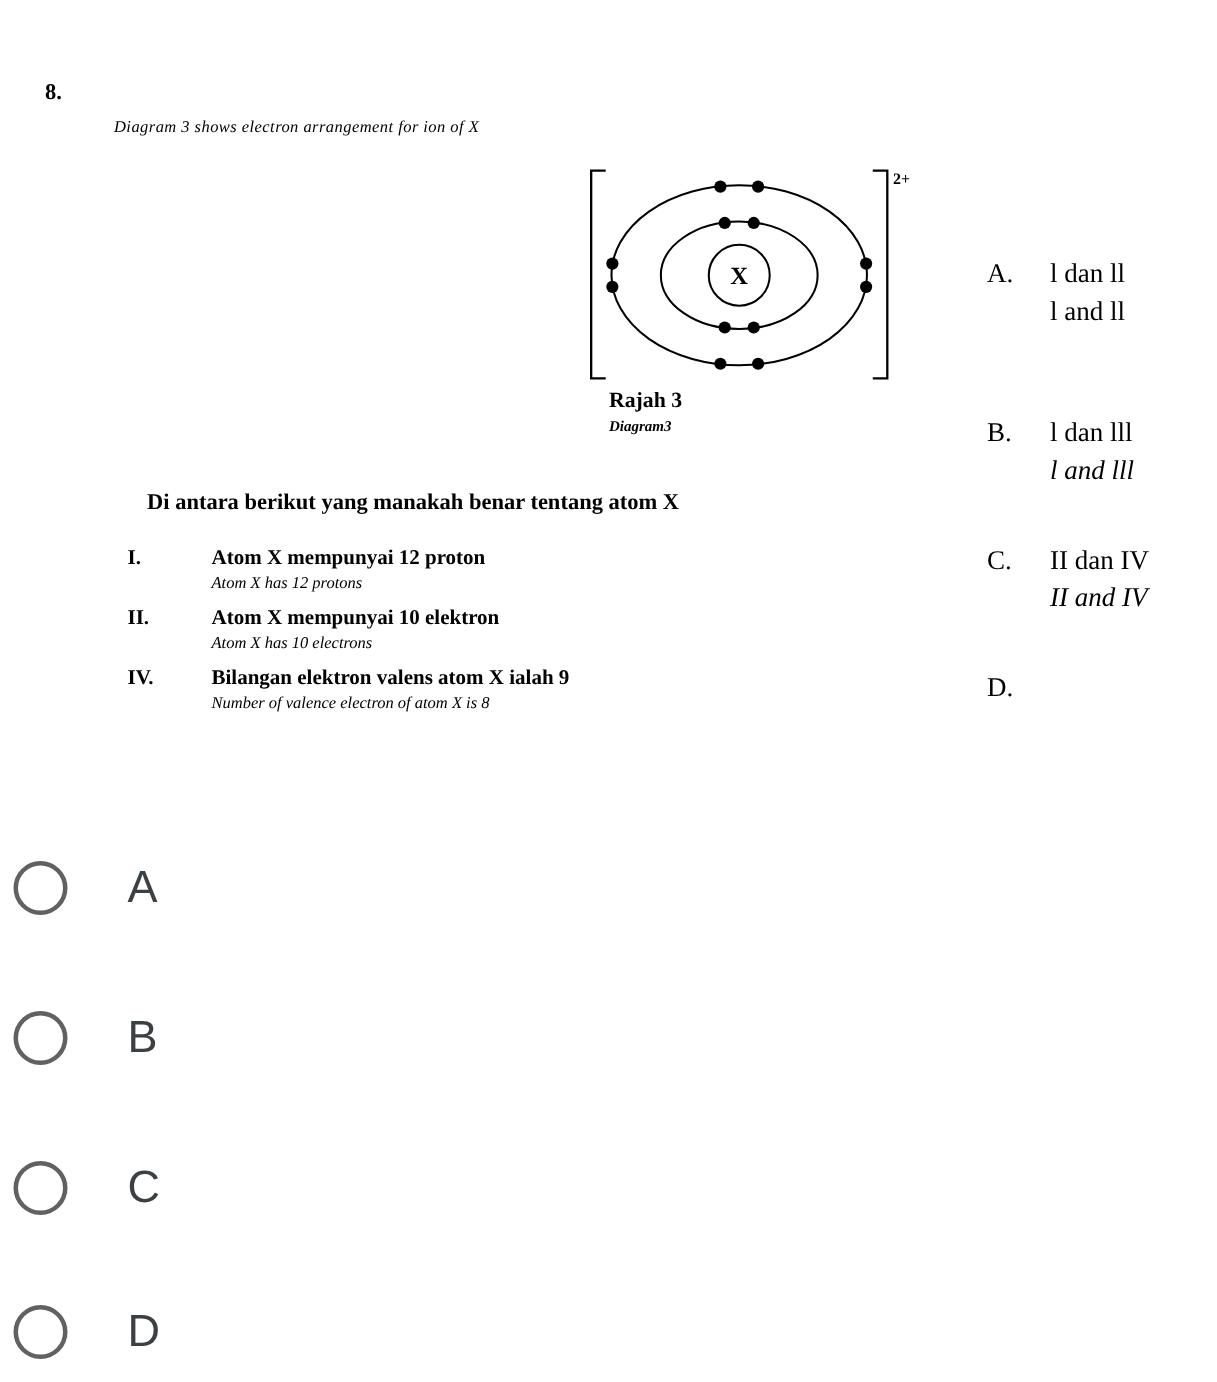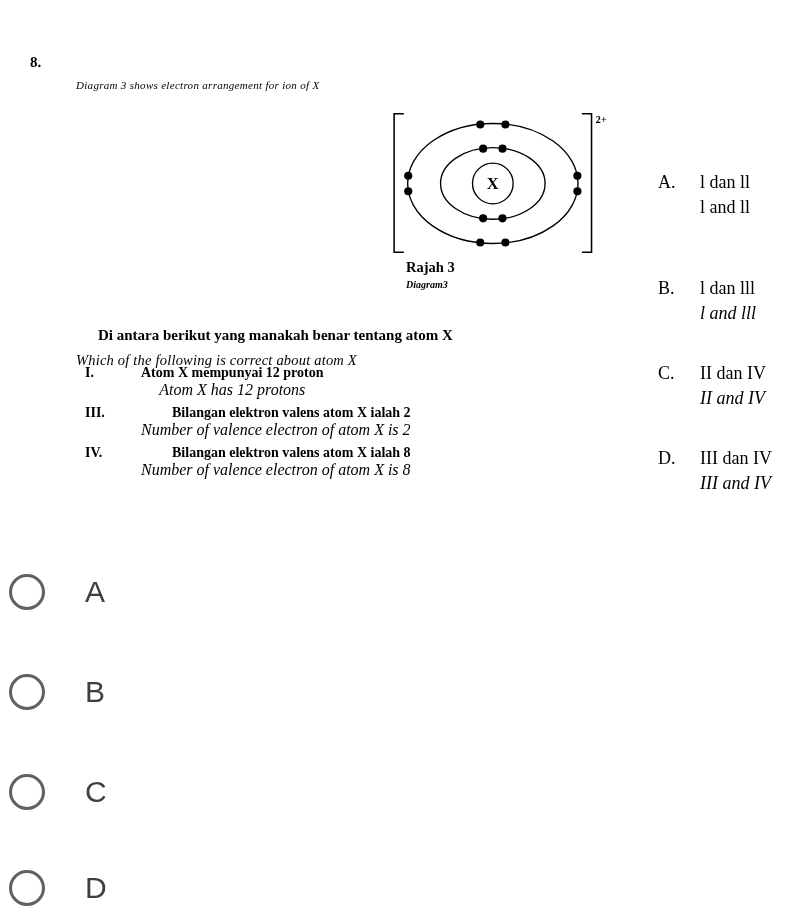--- a/index.html
+++ b/index.html
@@ -25,21 +25,21 @@
   .caption .cap-en { font-style: italic; font-size: 10px; font-weight: bold; }
 
   .subq-ms { position: absolute; left: 76px; top: 327px; font-weight: bold; font-size: 15px; margin-left: 22px; }
   .subq-en { position: absolute; left: 76px; top: 352px; font-style: italic; font-size: 14.5px; letter-spacing: .2px; }
 
   .statements { position: absolute; left: 85px; top: 364px; width: 520px; }
   .statement { display: flex; margin-bottom: 6px; }
   .statement .numeral { width: 56px; font-weight: bold; font-size: 14px; line-height: 17px; }
   .statement .stmt-lines { line-height: 17px; }
   .statement .stmt-ms { font-weight: bold; font-size: 14px; text-align: right; }
-  .statement .stmt-en { font-style: italic; font-size: 16px; text-align: center; }
+  .statement .stmt-en { font-style: italic; font-size: 11px; }
 
   .choice { position: absolute; left: 658px; display: flex; font-size: 18px; line-height: 25px; }
   .choice .letter { width: 42px; }
   .choice-a { top: 170px; }
   .choice-b { top: 276px; }
   .choice-c { top: 361px; }
   .choice-d { top: 446px; }
 
   .radio-row {
     position: absolute; left: 9px; display: flex; align-items: center;
@@ -96,41 +96,40 @@
         <circle cx="120" cy="114" r="4.2"></circle>
     </g>
   </svg>
 
   <div class="caption">
     <div class="cap-ms">Rajah 3</div>
     <div class="cap-en">Diagram3</div>
   </div>
 
   <div class="subq-ms">Di antara berikut yang manakah benar tentang atom X</div>
-  <div class="subq-en">Which of the following is correct about atom X</div>
 
   <div class="statements">
     <div class="statement">
       <div class="numeral">I.</div>
       <div class="stmt-lines">
         <div class="stmt-ms">Atom X mempunyai 12 proton</div>
         <div class="stmt-en">Atom X has 12 protons</div>
       </div>
     </div>
     <div class="statement">
-      <div class="numeral">III.</div>
+      <div class="numeral">II.</div>
       <div class="stmt-lines">
-        <div class="stmt-ms">Bilangan elektron valens atom X ialah 2</div>
-        <div class="stmt-en">Number of valence electron of atom X is 2</div>
+        <div class="stmt-ms">Atom X mempunyai 10 elektron</div>
+        <div class="stmt-en">Atom X has 10 electrons</div>
       </div>
     </div>
     <div class="statement">
       <div class="numeral">IV.</div>
       <div class="stmt-lines">
-        <div class="stmt-ms">Bilangan elektron valens atom X ialah 8</div>
+        <div class="stmt-ms">Bilangan elektron valens atom X ialah 9</div>
         <div class="stmt-en">Number of valence electron of atom X is 8</div>
       </div>
     </div>
   </div>
 
   <div class="choice choice-a">
     <div class="letter">A.</div>
     <div class="choice-lines">
       <div>l dan ll</div>
       <div style="">l and ll</div>
@@ -145,24 +144,20 @@
   </div>
   <div class="choice choice-c">
     <div class="letter">C.</div>
     <div class="choice-lines">
       <div>II dan IV</div>
       <div style="font-style:italic">II and IV</div>
     </div>
   </div>
   <div class="choice choice-d">
     <div class="letter">D.</div>
-    <div class="choice-lines">
-      <div>III dan IV</div>
-      <div style="font-style:italic">III and IV</div>
-    </div>
   </div>
 
 </div>
 
 <div class="radio-row radio-row-a">
   <span class="radio-circle"></span>
   <span class="radio-label">A</span>
 </div>
 <div class="radio-row radio-row-b">
   <span class="radio-circle"></span>

